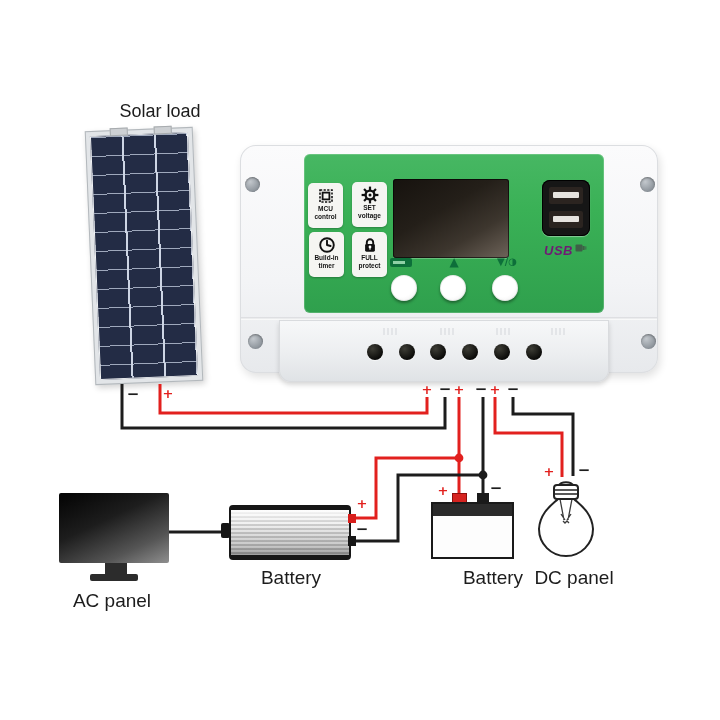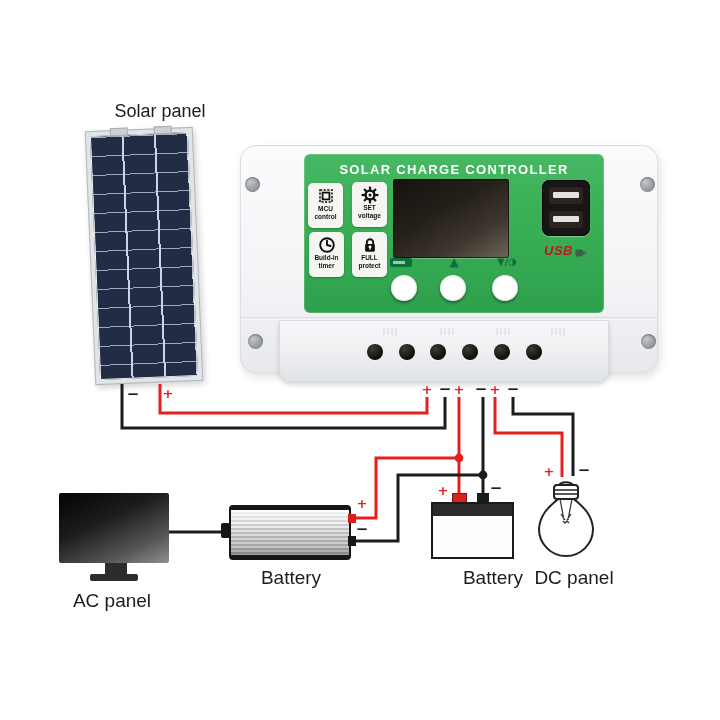--- a/index.html
+++ b/index.html
@@ -44,22 +44,22 @@
     box-shadow:0 1px 2px rgba(0,0,0,.25);display:flex;flex-direction:column;align-items:center;
     justify-content:flex-start;padding-top:4px;box-sizing:border-box;}
   .badge .txt{font-size:6.5px;font-weight:bold;color:#141414;line-height:1.25;text-align:center;}
   .lcd{left:393px;top:179px;width:116px;height:79px;border-radius:3px;
     background:linear-gradient(150deg,#16120e 0%,#241f19 40%,#3d362e 70%,#6e645a 100%);
     box-shadow:0 1px 0 rgba(255,255,255,.25), inset 0 0 0 1px rgba(0,0,0,.6);}
   .usb{left:542px;top:180px;width:48px;height:56px;border-radius:8px;background:#161616;
     box-shadow:0 1px 1px rgba(255,255,255,.4), inset 0 0 0 1px #000;}
   .usb .slot{position:absolute;left:7px;width:34px;height:17px;background:#2b2420;border-radius:2px;}
   .usb .tongue{position:absolute;left:4px;top:5px;width:26px;height:6px;background:#e6e3df;border-radius:1px;}
-  .usb-label{left:544px;top:243px;width:46px;position:absolute;display:flex;align-items:flex-end;gap:2px;
-    color:#b91c1c;font-weight:bold;font-style:italic;font-size:13px;letter-spacing:.5px;}
+  .usb-label{left:544px;top:243px;width:46px;position:absolute;display:flex;align-items:flex-start;gap:2px;
+    color:#701a75;font-weight:bold;font-style:italic;font-size:13px;letter-spacing:.5px;}
   .btn{position:absolute;width:26px;height:26px;border-radius:50%;
     background:radial-gradient(circle at 40% 35%,#ffffff 55%,#ececec);
     box-shadow:0 2px 3px rgba(0,0,0,.38), inset 0 0 0 1px rgba(0,0,0,.08);}
   .btn-glyph{position:absolute;transform:translate(-50%,-50%);color:#0d6f3a;
     font-family:"DejaVu Sans",sans-serif;font-weight:bold;line-height:1;}
   .menu-ic{left:390px;top:258px;width:22px;height:9px;background:#0d6f3a;border-radius:2px;}
   .menu-ic i{position:absolute;left:3px;top:3px;width:12px;height:3px;background:#8fd0a6;}
   .term{position:absolute;width:16px;height:16px;border-radius:50%;
     background:radial-gradient(circle at 35% 30%,#3d3d35,#0c0c0a 70%);
     box-shadow:0 1px 1px rgba(255,255,255,.6);}
@@ -83,21 +83,21 @@
     border:2px solid #1a1a1a;background:#fdfdfd;}
   .bat-top{position:absolute;left:0;top:0;width:100%;height:12px;background:#2b2b2b;}
   .bat-pos{left:452px;top:493px;width:15px;height:10px;background:#d62320;border:1px solid #8e0f0d;box-sizing:border-box;}
   .bat-neg{left:477px;top:493px;width:12px;height:10px;background:#1a1a1a;}
 </style>
 </head>
 <body>
 
 <div id="canvas">
 
-  <div class="lbl" style="left:160px;top:111px;font-size:18px;">Solar panel</div>
+  <div class="lbl" style="left:160px;top:111px;font-size:18px;">Solar load</div>
   <div class="abs panel">
     <div class="clip" style="left:24px;"></div>
     <div class="clip" style="left:68px;"></div>
     <div class="panel-cells"></div>
   </div>
 
   <svg class="abs" style="left:0;top:0;" width="720" height="720" viewBox="0 0 720 720">
     <g fill="none" stroke="#e2201e" stroke-width="3">
       <path d="M427 397 V413 H160 V384"></path>
       <path d="M459 397 V498"></path>
@@ -125,21 +125,20 @@
 
   <div class="abs ctl-body"></div>
   <div class="abs ctl-seam"></div>
   <div class="abs ctl-block"></div>
   <div class="screw" style="left:245px;top:177px;"></div>
   <div class="screw" style="left:640px;top:177px;"></div>
   <div class="screw" style="left:248px;top:334px;"></div>
   <div class="screw" style="left:641px;top:334px;"></div>
 
   <div class="abs sticker"></div>
-  <div class="ctl-title">SOLAR CHARGE CONTROLLER</div>
 
   <div class="badge" style="left:308px;top:183px;">
     <svg width="18" height="18" viewBox="0 0 18 18">
       <rect x="3" y="3" width="12" height="12" fill="none" stroke="#111" stroke-width="1.6" stroke-dasharray="2.2 1.4"></rect>
       <rect x="5.6" y="5.6" width="6.8" height="6.8" fill="none" stroke="#111" stroke-width="1.8"></rect>
     </svg>
     <span class="txt">MCU</span>
     <span class="txt">control</span>
   </div>
   <div class="badge" style="left:352px;top:182px;">

